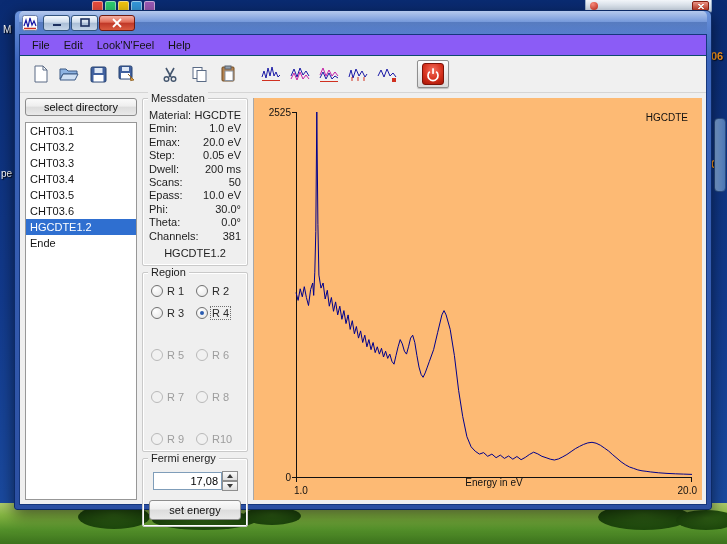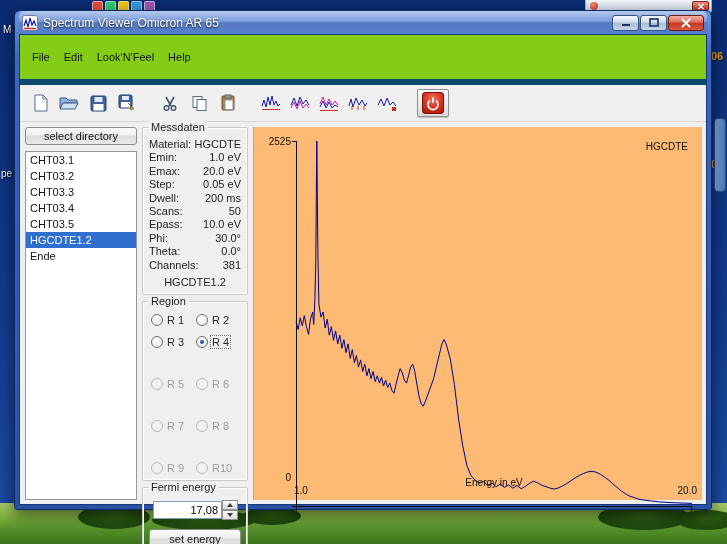--- a/index.html
+++ b/index.html
@@ -53,22 +53,22 @@
   .title-text{color:#fff;font-size:12px;flex:1;white-space:nowrap;overflow:hidden;
     text-shadow:0 1px 2px rgba(0,0,0,.85);}
   .winbtns{display:flex;gap:1px;}
   .wbtn{width:27px;height:16px;border:1px solid #33557e;border-radius:3px;box-sizing:border-box;
     display:flex;align-items:center;justify-content:center;padding:0;cursor:default;
     background:linear-gradient(180deg,#f5f9fd 0%,#cfdcec 45%,#a9bdd6 50%,#c6d6e8 100%);}
   .wbtn.close{width:36px;border-color:#6e1a0f;
     background:linear-gradient(180deg,#f6b1a6 0%,#e06a55 45%,#bf3727 50%,#d95b40 100%);}
   
   .winbody{flex:1;background:#efefef;border:1px solid #16377c;display:flex;flex-direction:column;min-height:0;}
-  .menubar{height:20px;background:#84cc16;border-bottom:6px solid #0c4a6e;
-    display:flex;align-items:center;padding:12px 5px;}
+  .menubar{height:20px;background:#8b5cf6;border-bottom:1px solid #0c4a6e;
+    display:flex;align-items:center;padding:0 5px;}
   .menu-item{font-size:11px;color:#141414;padding:2px 7px;}
   .toolbar{height:36px;background:#f0f0f0;border-bottom:1px solid #d5d5d5;
     display:flex;align-items:center;padding:0 7px;gap:3px;}
   .tbtn{width:26px;height:26px;border:none;background:transparent;padding:0;
     display:flex;align-items:center;justify-content:center;}
   .tsep{width:11px;height:1px;}
   .tbtn.exit{width:32px;height:28px;border:1px solid #8f8f8f;border-radius:2px;
     background:linear-gradient(180deg,#fdfdfd,#dadada);box-shadow:0 1px 1px #bdbdbd;}
   .exit-glyph{width:22px;height:22px;border-radius:3px;border:1px solid #7c1208;box-sizing:border-box;
     background:radial-gradient(circle at 50% 30%,#f4705f 0%,#d5301c 55%,#a81505 100%);
@@ -156,21 +156,20 @@
 </div>
 
 <div class="window">
 
   <div class="titlebar">
     <svg width="16" height="16">
       <rect x="0.5" y="0.5" width="15" height="15" rx="2" fill="#fdfdfd" stroke="#6a7fa8"></rect>
       <polyline points="2,11 4,5 6,12 8,3 10,10 12,6 14,11" fill="none" stroke="#1a1aa6" stroke-width="1.2"></polyline>
       <line x1="2" y1="13.5" x2="14" y2="13.5" stroke="#d03020" stroke-width="1.5"></line>
     </svg>
-    <span class="title-text">Spectrum Viewer Omicron AR 65</span>
     <div class="winbtns">
       <button class="wbtn">
         <svg width="10" height="8">
           <rect x="1" y="5" width="8" height="2" fill="#1d3providers0f5f" style="fill:#1d305f"></rect>
         </svg>
       </button>
       <button class="wbtn">
         <svg width="10" height="9">
           <rect x="1" y="1" width="8" height="7" fill="none" stroke="#1d305f" stroke-width="1.6"></rect>
         </svg>
@@ -290,20 +289,21 @@
     <div class="content">
 
       <div class="left-panel">
         <button class="btn">select directory</button>
         <div class="listbox">
           <div class="lrow">CHT03.1</div>
           <div class="lrow">CHT03.2</div>
           <div class="lrow">CHT03.3</div>
           <div class="lrow">CHT03.4</div>
           <div class="lrow">CHT03.5</div>
+          <div class="lrow">CHT03.6</div>
           <div class="lrow selected">HGCDTE1.2</div>
           <div class="lrow">Ende</div>
         </div>
       </div>
 
       <div class="mid-panel">
 
         <div class="group">
           <span class="group-title">Messdaten</span>
           <div class="mrow">

